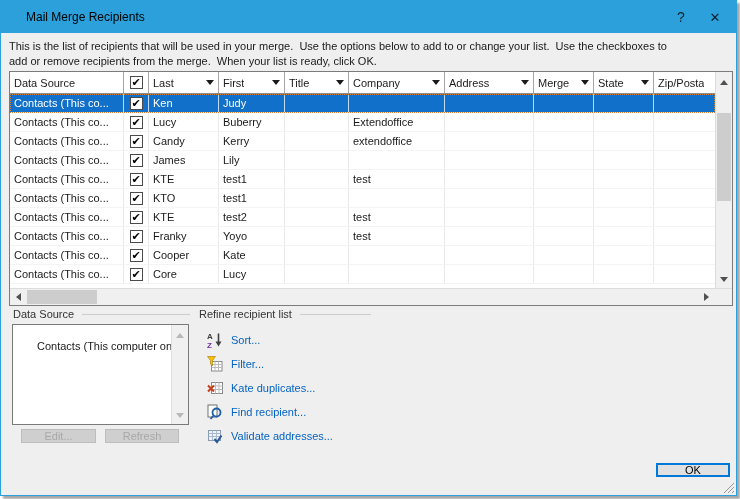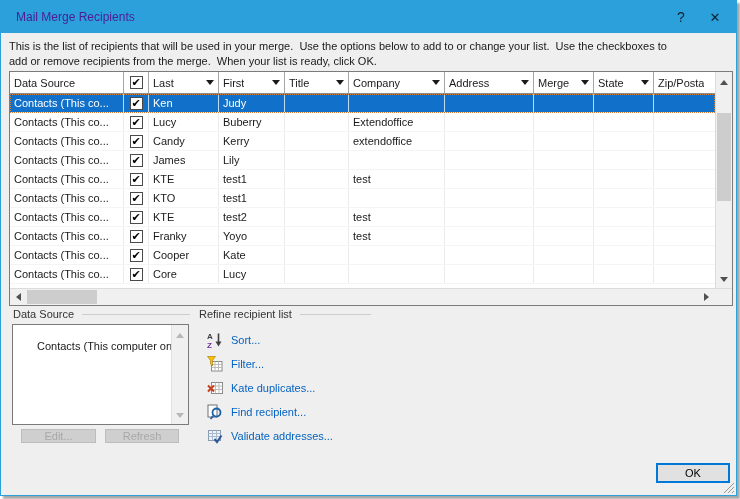--- a/index.html
+++ b/index.html
@@ -15,21 +15,21 @@
     width: 737px; height: 496px;
     background: #EFEFEF;
     border: 1px solid #2BA0DA;
     box-shadow: 3px 3px 2px rgba(0,0,0,0.35);
   }
   
   .titlebar {
     position:absolute; left:0; top:0; right:0; height:32px;
     background:#2BA0DA; display:flex; align-items:center;
   }
-  .title { font-size:12px; color:#4c1d95; padding-left:15px; flex:1; }
+  .title { font-size:12px; color:#000000; padding-left:25px; flex:1; }
   .tb-btn {
     width:34px; height:32px; display:flex; align-items:center; justify-content:center;
     font-size:14px; color:#14222e; cursor:default;
   }
   .tb-btn.close { margin-right:4px; font-size:13px; }
   
   .instructions {
     position:absolute; left:8px; top:38px; width:726px;
     font-size:11px; color:#1a1a1a; line-height:15px;
   }
@@ -106,21 +106,21 @@
   .lb-scroll { width:17px; background:#f0f0f0; position:relative; border-left:1px solid #e0e0e0; }
   
   .btn {
     position:absolute; height:14px; font-size:11px; text-align:center;
     display:flex; align-items:center; justify-content:center;
   }
   .btn.disabled { background:#cfcfcf; border:1px solid #bdbdbd; color:#a8a8a8; }
   .btn-edit { left:20px; top:428px; width:75px; }
   .btn-refresh { left:104px; top:428px; width:74px; }
   .btn-ok {
-    left:655px; top:462px; width:74px; height:20px;
+    left:655px; top:462px; width:74px; height:14px;
     background:#e1e1e1; border:2px solid #0078D7; color:#000; cursor:default;
   }
   
   .links { position:absolute; left:206px; top:327px; }
   .link-row { display:flex; align-items:center; height:24px; }
   .link-row svg { width:16px; height:16px; margin-right:8px; flex:none; }
   .link { font-size:11px; color:#0563C1; cursor:pointer; }
   
   .grip { position:absolute; right:2px; bottom:2px; width:12px; height:12px; }
 </style>

